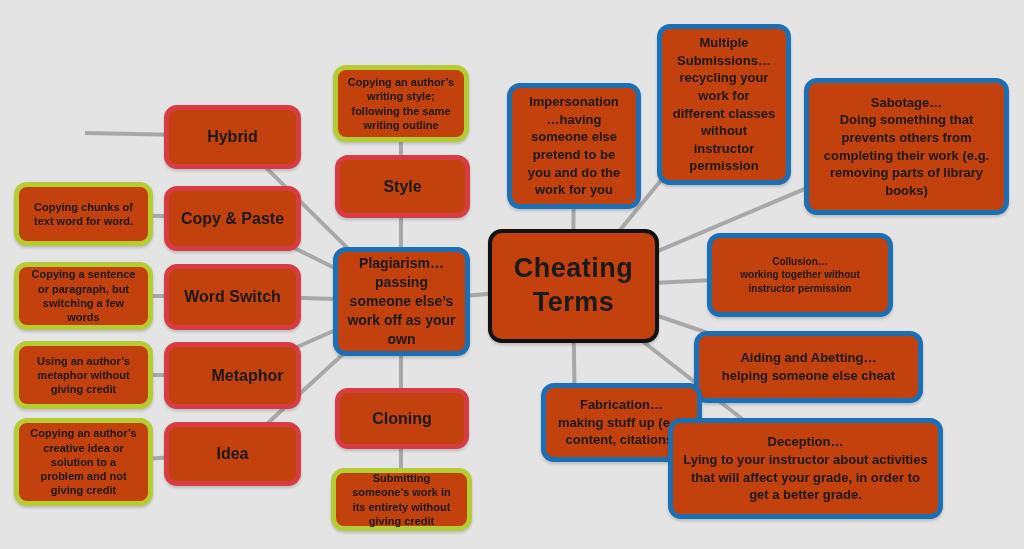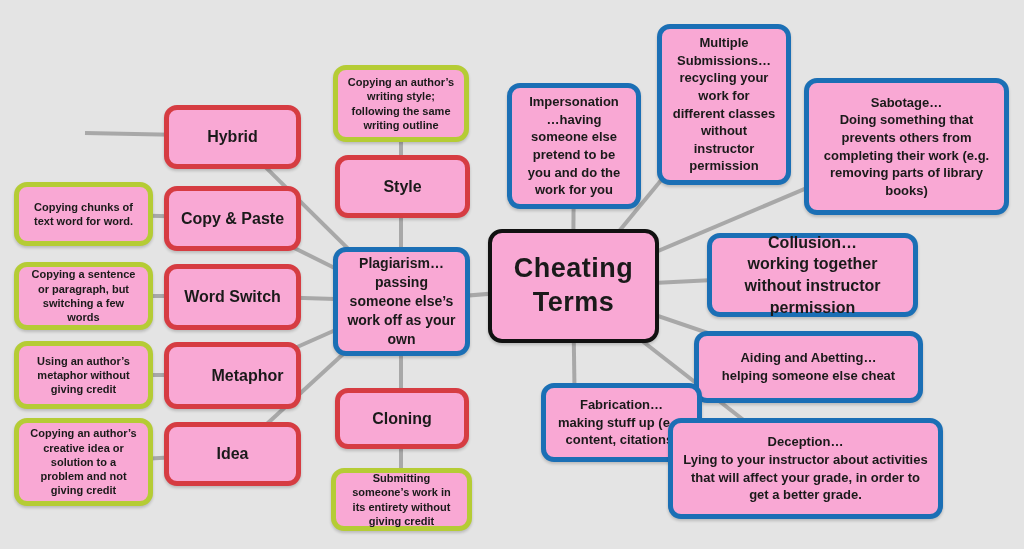--- a/index.html
+++ b/index.html
@@ -4,21 +4,21 @@
 <style>
   html,body{margin:0;padding:0;background:#cfcfcf;}
   #canvas{
     position:relative;width:1024px;height:549px;overflow:hidden;
     background:#e4e4e4;
     font-family:"Liberation Sans", sans-serif;
   }
   #wires{position:absolute;left:0;top:0;z-index:0;}
   .node{
     position:absolute;z-index:1;box-sizing:border-box;
-    background:#f9a8d4;border-radius:13px;
+    background:#c2410c;border-radius:13px;
     display:flex;align-items:center;justify-content:center;
     text-align:center;font-weight:bold;color:#1a1a1a;
     padding:4px 9px;white-space:pre-line;
     box-shadow:0 2px 3px rgba(0,0,0,0.18);
   }
   .green{border:5px solid #b5cc35;font-size:11px;line-height:1.3;}
   .red{border:5px solid #d63c42;font-size:16px;}
   .blue{border:5px solid #1b6fb5;font-size:12.5px;line-height:1.35;}
   .black{border:4px solid #111111;font-size:27px;line-height:1.25;letter-spacing:0.5px;border-radius:14px;}
 
@@ -39,21 +39,21 @@
   #r6{left:335px;top:155px;width:135px;height:63px;}
   #plagiarism{left:333px;top:247px;width:137px;height:109px;font-size:14px;}
   #r7{left:335px;top:388px;width:134px;height:61px;}
   #g7{left:331px;top:468px;width:141px;height:63px;}
   
   #center{left:488px;top:229px;width:171px;height:114px;}
   
   #t0{left:507px;top:83px;width:134px;height:126px;font-size:13px;}
   #t1{left:657px;top:24px;width:134px;height:161px;font-size:13px;}
   #t2{left:804px;top:78px;width:205px;height:137px;font-size:13px;}
-  #t3{left:707px;top:233px;width:211px;height:84px;font-size:16px;}
+  #t3{left:707px;top:233px;width:186px;height:84px;font-size:10px;}
   #t4{left:694px;top:331px;width:229px;height:72px;font-size:13px;}
   #t5{left:495px;top:383px;width:161px;height:79px;font-size:13px;margin-left:46px;}
   #t6{left:668px;top:418px;width:275px;height:101px;font-size:13px;}
 </style>
 </head>
 <body>
 
 <div id="canvas">
 
   <svg id="wires" width="1024" height="549">

